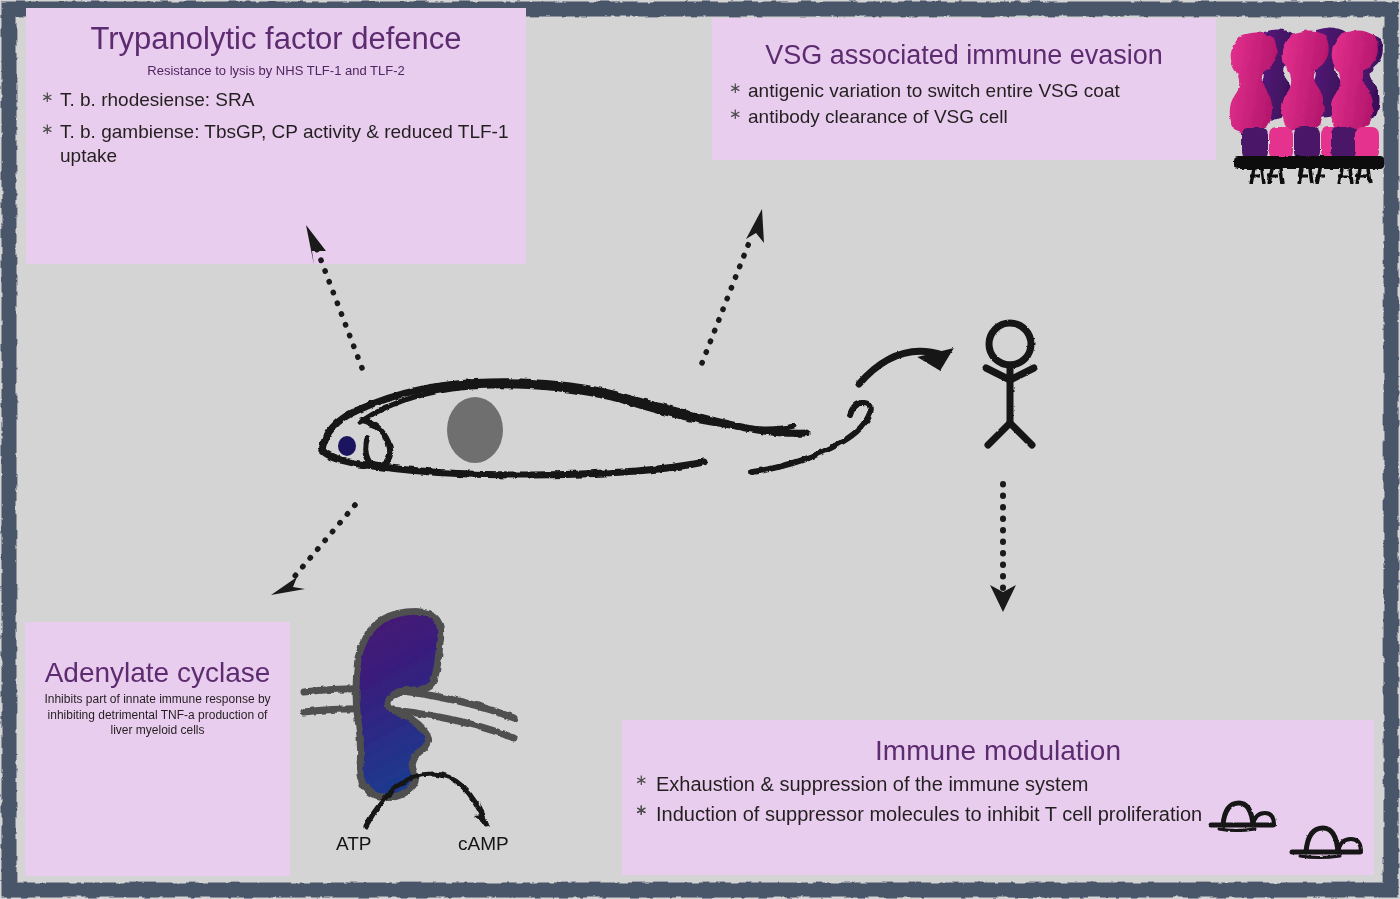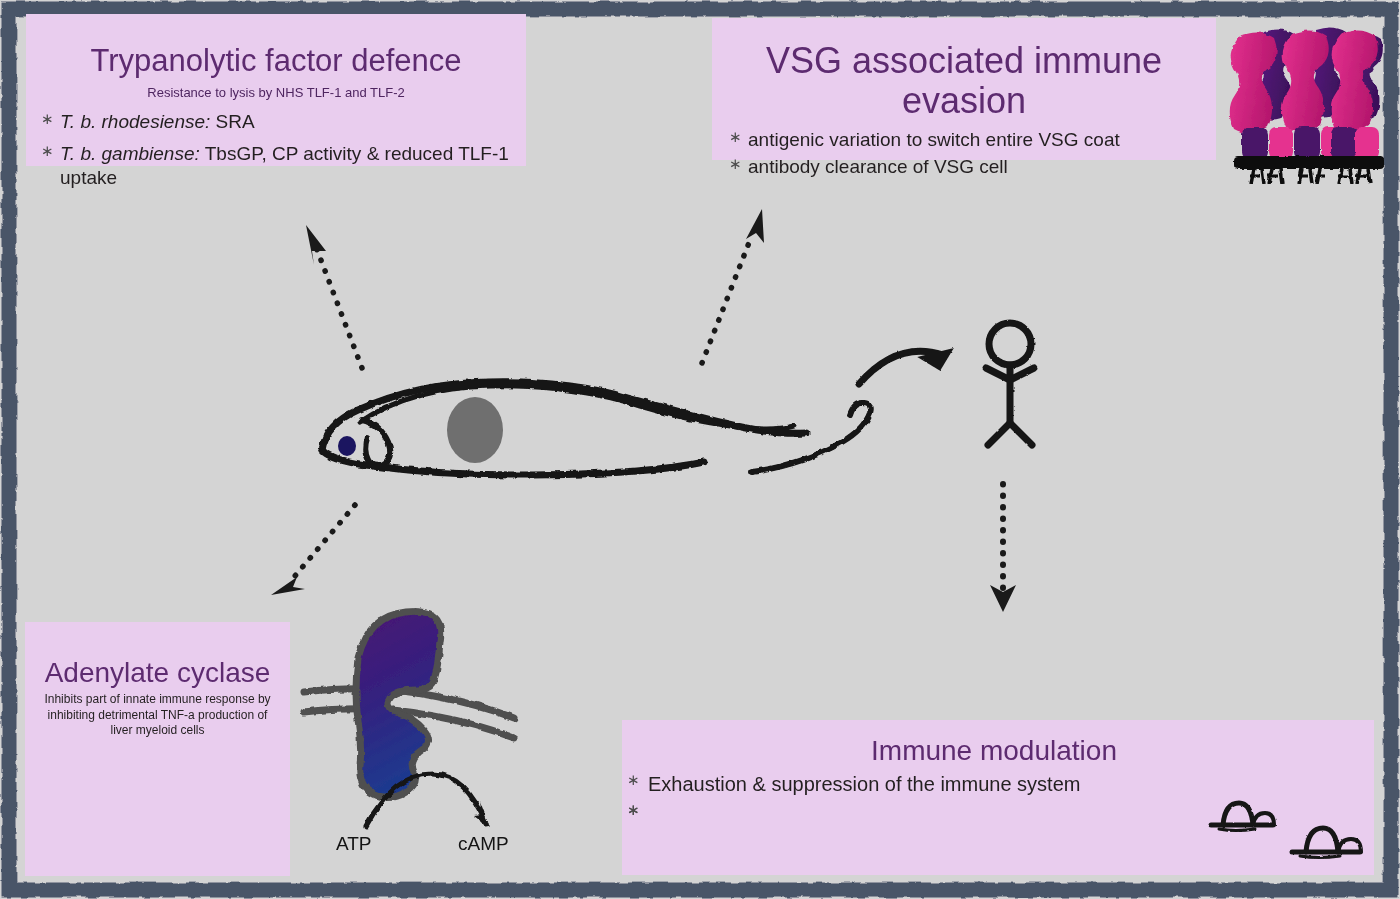--- a/index.html
+++ b/index.html
@@ -45,55 +45,55 @@
   .box li{
     position:relative;
     padding-left:20px;
     line-height:1.3;
   }
   .box li .ast{
     position:absolute;left:1px;top:-1px;
     color:#4d4d4d;
     font-size:15px;
   }
-  .ital{font-style:italic;text-align:center;}
+  .ital{text-align:center;}
 
   
   #box-tlf{
-    left:26px;top:14px;width:500px;height:152px;
-    padding:16px 14px 0 14px;
+    left:26px;top:8px;width:500px;height:256px;
+    padding:0 14px 0 14px;
   }
   #box-tlf .title{font-size:31px;margin:14px 0 2px 0;}
   #box-tlf .subtitle{font-size:13px;margin:8px 0 9px 0;}
   #box-tlf ul{font-size:19px;}
   #box-tlf li{margin-bottom:7px;}
 
   
   #box-vsg{
     left:712px;top:18px;width:504px;height:142px;
     padding:10px 16px 0 16px;
   }
-  #box-vsg .title{font-size:36px;margin:13px 0 8px 0;}
+  #box-vsg .title{font-size:27px;margin:13px 0 8px 0;}
   #box-vsg ul{font-size:19px;}
   #box-vsg li{margin-bottom:2px;}
 
   
   #box-ac{
     left:25px;top:622px;width:265px;height:254px;
     padding:6px 10px 4px 10px;
   }
   #box-ac .title{font-size:28px;margin:30px 0 3px 0;}
   #box-ac .body{
     color:#231f20;font-size:12px;text-align:center;line-height:1.32;
   }
 
   
   #box-im{
     left:622px;top:720px;width:752px;height:155px;
-    padding:6px 12px 0 4px;
+    padding:6px 12px 0 12px;
   }
   #box-im .title{font-size:28px;margin:10px 0 4px 0;}
   #box-im ul{font-size:20px;}
   #box-im li{margin-bottom:4px;padding-left:22px;}
 
   svg{display:block;}
   .abs{position:absolute;}
 </style>
 </head>
 <body>
@@ -277,21 +277,21 @@
   <div class="box" id="box-im">
     <div class="title">Immune modulation</div>
     <ul>
       <li>
         <span class="ast">∗</span><span>Exhaustion &amp; suppression of the immune system</span>
       </li>
       <li>
         <span class="ast">∗</span>
       </li>
       <li>
-        <span class="ast">∗</span>
+        <span class="ast">∗</span><span>Induction of suppressor molecules to inhibit T cell proliferation</span>
       </li>
     </ul>
   </div>
 
   <svg class="abs" style="left:1207px;top:793px;" width="72" height="40" viewBox="0 0 72 40">
     <g filter="url(#roughsm)" stroke="#141414" fill="none" stroke-linecap="round">
       <path d="M4 32 h62" stroke-width="5"></path>
       <path d="M16 32 q2 -22 16 -22 q12 0 14 22" stroke-width="5"></path>
       <path d="M46 32 q2 -12 12 -12 q9 0 9 12" stroke-width="4"></path>
       <path d="M12 36 q16 3 36 0" stroke-width="3"></path>

